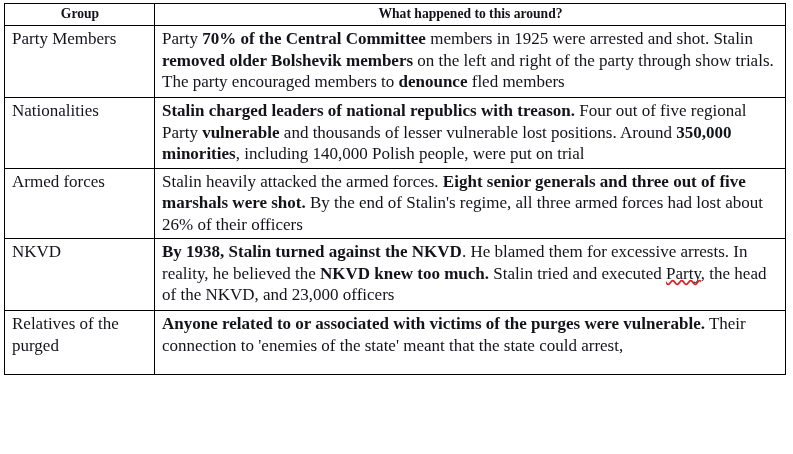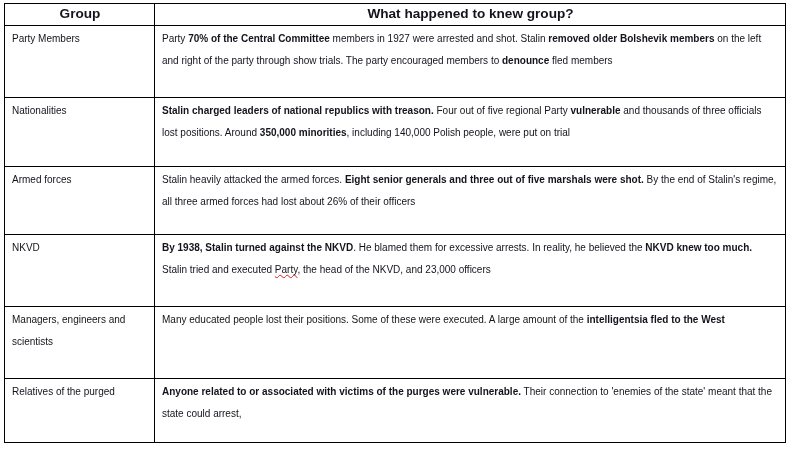--- a/index.html
+++ b/index.html
@@ -13,36 +13,37 @@
     overflow: hidden;
     font-family: "Liberation Sans", sans-serif;
     color: #181818;
   }
   .page {
     position: relative;
     width: 793px;
     height: 375px;
     background: #ffffff;
     box-sizing: border-box;
+    font-family: Liberation Serif, serif;
   }
   table.purge-table {
     position: absolute;
     left: 4px;
     top: 3px;
     width: 781px;
     border-collapse: collapse;
     table-layout: fixed;
     background: #ffffff;
   }
   table.purge-table td,
   table.purge-table th {
     border: 1.4px solid #000000;
     vertical-align: top;
     padding: 2px 6px 3px 7px;
-    font-size: 10px;
+    font-size: 17px;
     line-height: 21.5px;
     font-weight: normal;
     color: #13131b;
     text-align: left;
   }
   table.purge-table thead th {
     text-align: center;
     font-weight: bold;
     font-size: 13.6px;
     padding-top: 1px;
@@ -78,43 +79,39 @@
 
 <div class="page">
   <table class="purge-table">
     <colgroup>
       <col class="c-group">
       <col class="c-what">
     </colgroup>
     <thead>
       <tr>
         <th>Group</th>
-        <th>What happened to knew group?</th>
+        <th>What happened to this around?</th>
       </tr>
     </thead>
     <tbody>
         <tr class="row-party">
           <td class="group-cell">Party Members</td>
-          <td class="desc-cell"><span>Party </span><b>70% of the Central Committee</b><span> members in 1927 were arrested and shot. Stalin </span><b>removed older Bolshevik members</b><span> on the left and right of the party through show trials. The party encouraged members to </span><b>denounce</b><span> fled members</span></td>
+          <td class="desc-cell"><span>Party </span><b>70% of the Central Committee</b><span> members in 1925 were arrested and shot. Stalin </span><b>removed older Bolshevik members</b><span> on the left and right of the party through show trials. The party encouraged members to </span><b>denounce</b><span> fled members</span></td>
         </tr>
         <tr class="row-nation">
           <td class="group-cell">Nationalities</td>
-          <td class="desc-cell"><b>Stalin charged leaders of national republics with treason.</b><span> Four out of five regional Party </span><b>vulnerable</b><span> and thousands of three officials lost positions. Around </span><b>350,000 minorities</b><span>, including 140,000 Polish people, were put on trial</span></td>
+          <td class="desc-cell"><b>Stalin charged leaders of national republics with treason.</b><span> Four out of five regional Party </span><b>vulnerable</b><span> and thousands of lesser vulnerable lost positions. Around </span><b>350,000 minorities</b><span>, including 140,000 Polish people, were put on trial</span></td>
         </tr>
         <tr class="row-armed">
           <td class="group-cell">Armed forces</td>
           <td class="desc-cell"><span>Stalin heavily attacked the armed forces. </span><b>Eight senior generals and three out of five marshals were shot.</b><span> By the end of Stalin's regime, all three armed forces had lost about 26% of their officers</span></td>
         </tr>
         <tr class="row-nkvd">
           <td class="group-cell">NKVD</td>
           <td class="desc-cell"><b>By 1938, Stalin turned against the NKVD</b><span>. He blamed them for excessive arrests. In reality, he believed the </span><b>NKVD knew too much.</b><span> Stalin tried and executed </span><span class="misspelled">Party</span><span>, the head of the NKVD, and 23,000 officers</span></td>
-        </tr>
-        <tr class="row-managers">
-          <td class="group-cell">Managers, engineers and scientists</td>
-          <td class="desc-cell"><span>Many educated people lost their positions. Some of these were executed. A large amount of the </span><b>intelligentsia fled to the West</b></td>
         </tr>
         <tr class="row-relatives">
           <td class="group-cell">Relatives of the purged</td>
           <td class="desc-cell"><b>Anyone related to or associated with victims of the purges were vulnerable.</b><span> Their connection to 'enemies of the state' meant that the state could arrest, </span></td>
         </tr>
       </tbody>
   </table>
 </div>
 
 </body></html>

